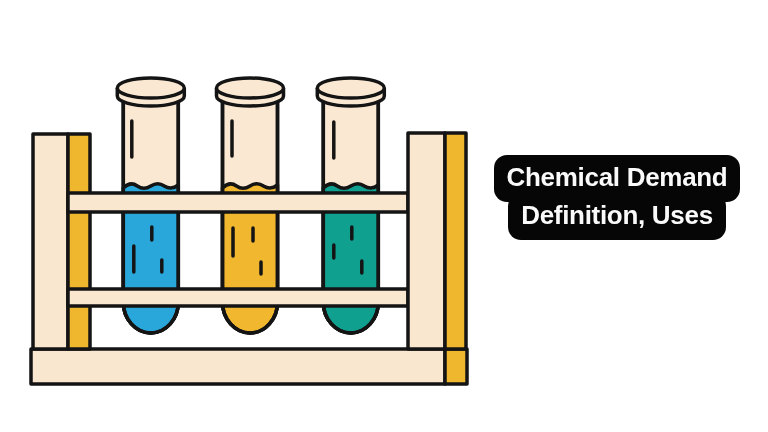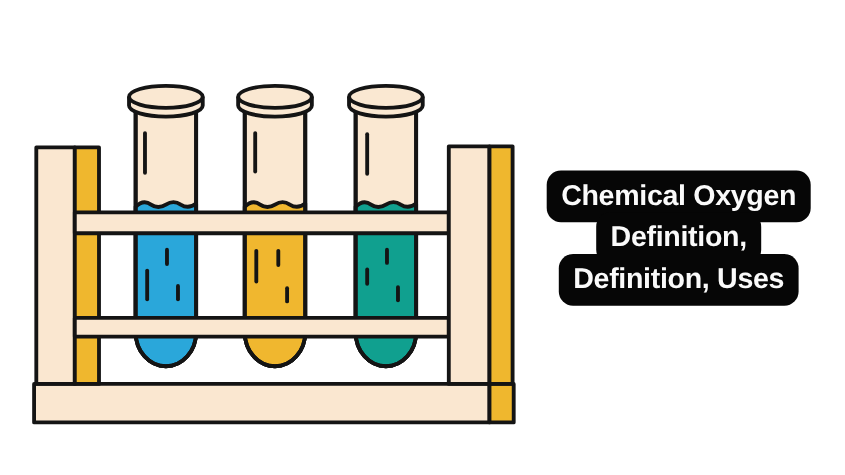--- a/index.html
+++ b/index.html
@@ -120,23 +120,20 @@
       <rect class="outlined side" x="68" y="134" width="22" height="215"></rect>
       <rect class="outlined wood" x="68" y="193" width="340" height="19"></rect>
       <rect class="outlined wood" x="68" y="289" width="340" height="17"></rect>
       <rect class="outlined wood" x="408" y="133" width="37" height="216"></rect>
       <rect class="outlined side" x="445" y="133" width="21" height="216"></rect>
     </g>
   </svg>
 
   <div class="caption">
     <div class="cap-box">
-      <div>Chemical Oxygen</div>
-    </div>
-    <div class="cap-box">
-      <div>Definition,</div>
+      <div>Chemical Demand</div>
     </div>
     <div class="cap-box">
       <div>Definition, Uses</div>
     </div>
   </div>
 
 </div>
 
 </body></html>

